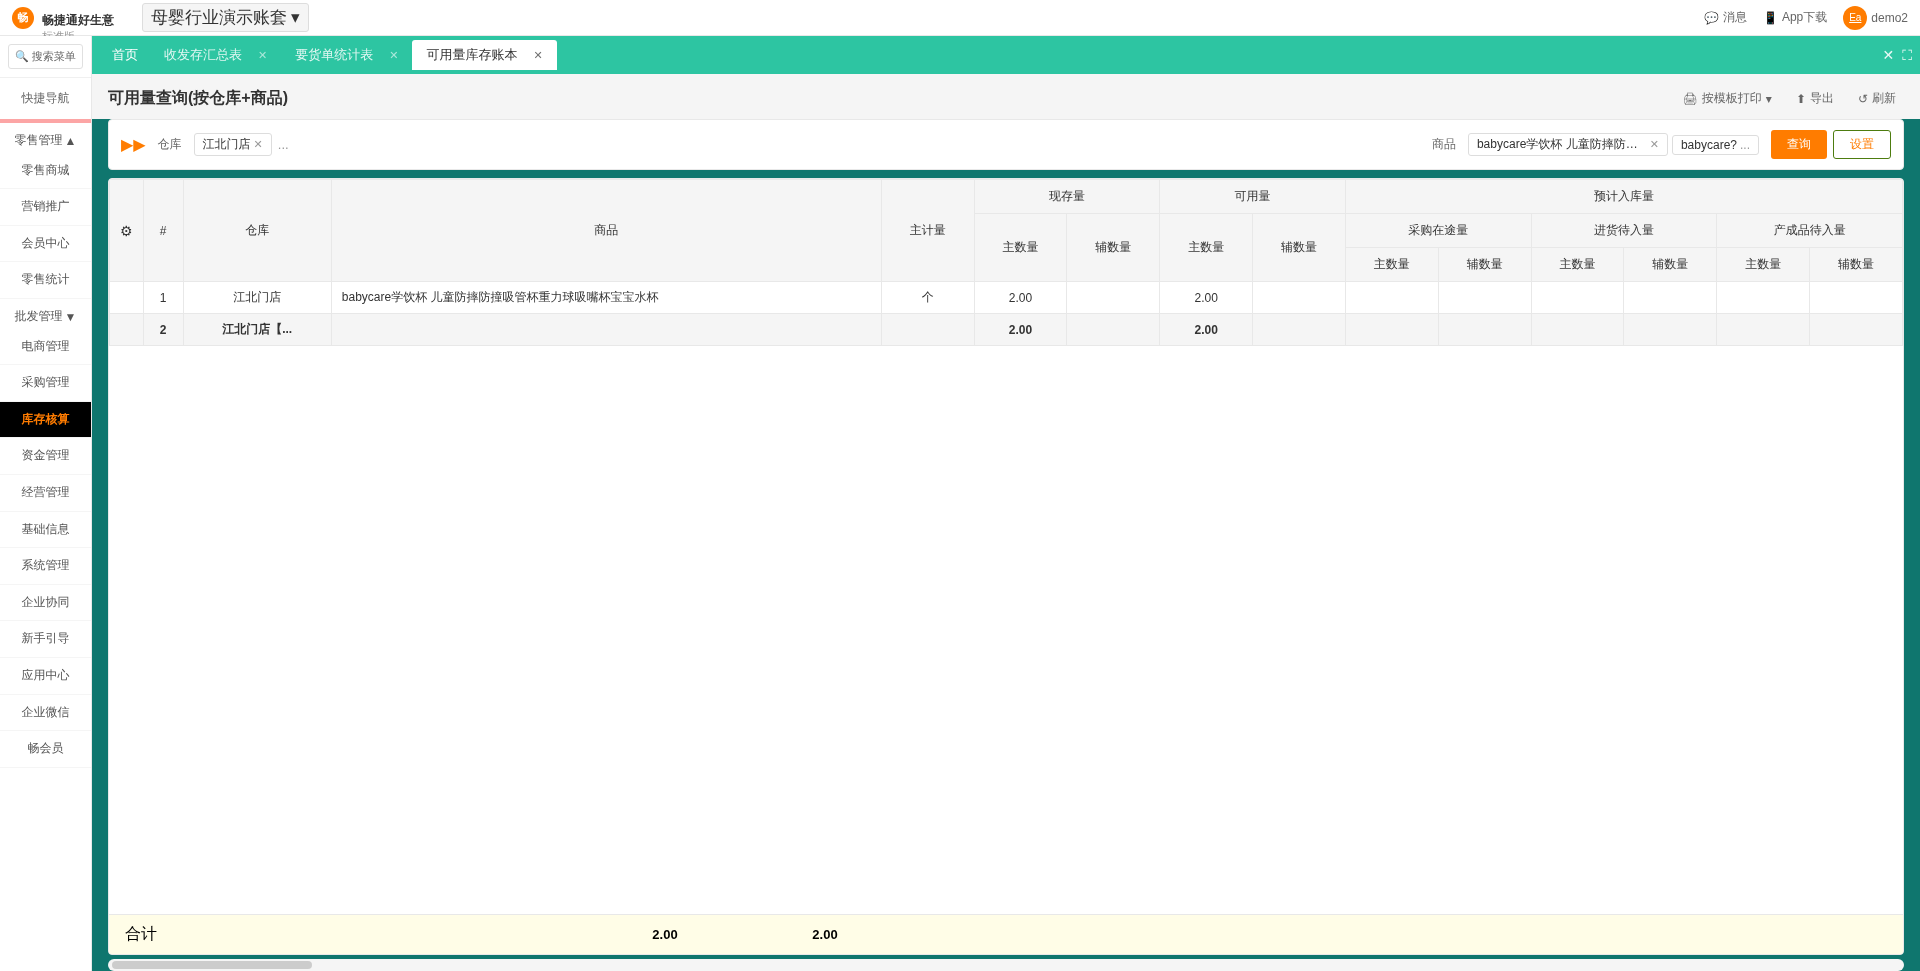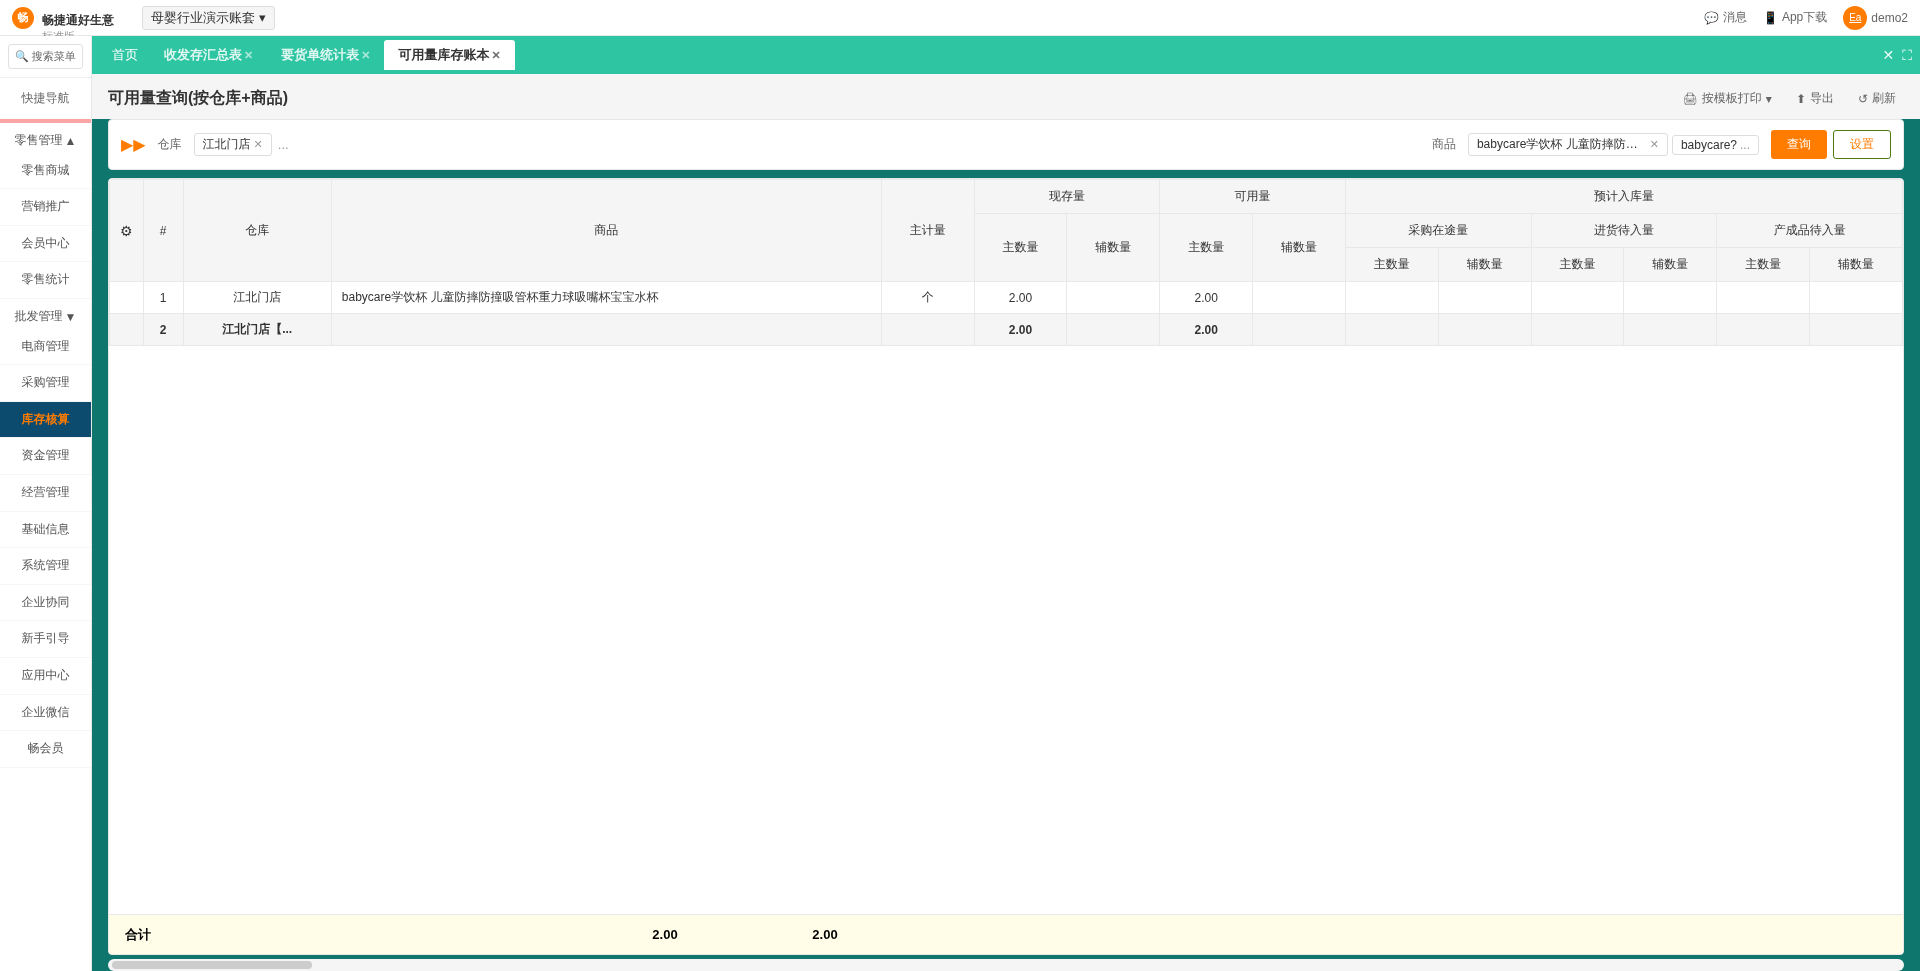--- a/index.html
+++ b/index.html
@@ -13,21 +13,21 @@
       display: flex;
       align-items: center;
       padding: 0 12px;
       justify-content: space-between;
       flex-shrink: 0;
     }
     .top-bar-left { display: flex; align-items: center; gap: 8px; }
     .logo-icon { width: 22px; height: 22px; background: #ff7c00; border-radius: 50%; display: flex; align-items: center; justify-content: center; color: white; font-size: 11px; font-weight: bold; }
     .brand-name { font-size: 12px; color: #333; font-weight: bold; margin-top: 20px; }
     .brand-sub { font-size: 11px; color: #999; }
-    .industry-select { display: flex; align-items: center; gap: 4px; background: #f5f5f5; border: 1px solid #ddd; border-radius: 3px; padding: 2px 8px; font-size: 13px; color: #333; cursor: pointer; margin-left: 20px; }
+    .industry-select { display: flex; align-items: center; gap: 4px; background: #f5f5f5; border: 1px solid #ddd; border-radius: 3px; padding: 2px 8px; font-size: 17px; color: #333; cursor: pointer; margin-left: 20px; }
     .top-bar-right { display: flex; align-items: center; gap: 16px; }
     .top-bar-btn { display: flex; align-items: center; gap: 4px; font-size: 12px; color: #666; cursor: pointer; }
     .avatar { width: 24px; height: 24px; border-radius: 50%; background: #ff7c00; display: flex; align-items: center; justify-content: center; color: white; font-size: 11px; text-decoration: underline; }
 
     
     .main-layout { display: flex; flex: 1; overflow: hidden; }
 
     
     .sidebar {
       width: 92px;
@@ -46,45 +46,44 @@
       padding: 10px 4px;
       display: flex;
       flex-direction: column;
       align-items: center;
       gap: 3px;
       cursor: pointer;
       border-bottom: 1px solid #f5f5f5;
       color: #555;
       font-size: 12px;
     }
-    .sidebar-item.active { background: #0c4a6e; color: #ff7c00; font-weight: bold; justify-content: center; }
+    .sidebar-item.active { background: #000000; color: #ff7c00; font-weight: bold; justify-content: center; }
     .sidebar-item-label { text-align: center; line-height: 1.3; }
     .sidebar-group { padding: 10px 4px 4px; display: flex; flex-direction: column; align-items: center; gap: 3px; cursor: pointer; color: #555; font-size: 12px; justify-content: flex-end; }
     .group-header { display: flex; align-items: center; gap: 2px; }
 
     
     .tab-bar {
       background: #2dc5a2;
       display: flex;
       align-items: center;
       height: 38px;
       flex-shrink: 0;
       padding: 0 8px;
     }
     .tab-item {
       display: flex;
       align-items: center;
-      gap: 2px;
+      gap: 16px;
       padding: 6px 14px;
       font-size: 13px;
       color: rgba(255,255,255,0.85);
       cursor: pointer;
       border-radius: 3px 3px 0 0;
       white-space: nowrap;
-      font-weight: bold;
     }
     .tab-item.active { background: #fff; color: #333; }
     .tab-close { font-size: 11px; color: inherit; opacity: 0.7; cursor: pointer; }
     .tab-home { color: white; font-size: 13px; padding: 6px 12px; cursor: pointer; }
     .tab-bar-right { margin-left: auto; display: flex; align-items: center; gap: 8px; color: white; }
     .tab-bar-icon { cursor: pointer; font-size: 14px; color: rgba(255,255,255,0.9); }
 
     
     .content-area {
       flex: 1;
@@ -422,21 +421,21 @@
                 <td></td>
                 <td></td>
                 <td></td>
                 <td></td>
               </tr>
             </tbody>
           </table>
         </div>
 
         <div class="bottom-bar">
-          <div style="width:180px; font-weight:bold; font-size:13px;">合计</div>
+          <div style="width:180px; font-weight:normal; font-size:16px;">合计</div>
           <div style="flex:1; display:flex;">
 
             <div style="width:320px;"></div>
             <div style="width:80px; text-align:center; font-weight:bold;">2.00</div>
             <div style="width:80px;"></div>
             <div style="width:80px; text-align:center; font-weight:bold;">2.00</div>
           </div>
         </div>
       </div>
 

